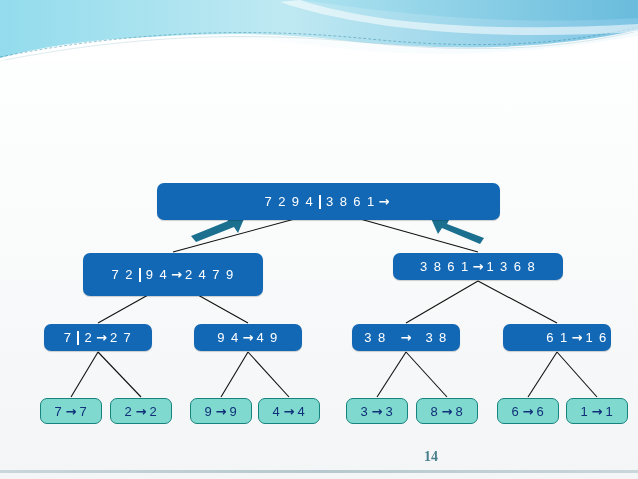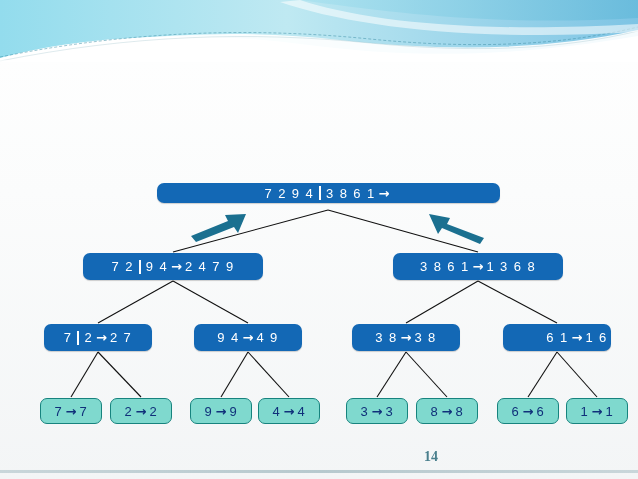--- a/index.html
+++ b/index.html
@@ -169,27 +169,27 @@
     <g>
       <path d="M191,236 L228,221 L225,215 L246,214 L238,233 L234,227 L196,242 Z" fill="#1b7090"></path>
     </g>
 
     <g>
       <path d="M484,238 L447,224 L450,218 L429,214 L438,234 L442,228 L480,244 Z" fill="#1b7090"></path>
     </g>
   </svg>
 
   <div id="nodes-layer">
-      <div class="node node-merge" style="left: 157px; top: 183px; width: 343px; height: 20px;">
+      <div class="node node-merge" style="left: 157px; top: 183px; width: 343px; height: 37px;">
         <span>7 2 9 4</span>
         <span class="sep"></span>
         <span>3 8 6 1</span>
         <span class="arrow">→</span>
       </div>
-      <div class="node node-merge" style="left: 83px; top: 253px; width: 180px; height: 27px;">
+      <div class="node node-merge" style="left: 83px; top: 253px; width: 180px; height: 43px;">
         <span>7 2</span>
         <span class="sep"></span>
         <span>9 4</span>
         <span class="arrow">→</span>
         <span>2 4 7 9</span>
       </div>
       <div class="node node-merge" style="left: 393px; top: 253px; width: 170px; height: 27px;">
         <span>3 8 6 1</span>
         <span class="arrow">→</span>
         <span>1 3 6 8</span>
@@ -199,21 +199,21 @@
         <span class="sep"></span>
         <span>2</span>
         <span class="arrow">→</span>
         <span>2 7</span>
       </div>
       <div class="node node-merge" style="left: 194px; top: 324px; width: 108px; height: 27px;">
         <span>9 4</span>
         <span class="arrow">→</span>
         <span>4 9</span>
       </div>
-      <div class="node node-merge" style="left: 352px; top: 324px; width: 108px; height: 27px;">
+      <div class="node node-merge" style="left: 352px; top: 324px; width: 108px; height: 27px; gap: 11px;">
         <span>3 8</span>
         <span class="arrow">→</span>
         <span>3 8</span>
       </div>
       <div class="node node-merge" style="left: 503px; top: 324px; width: 108px; height: 27px; padding-left: 40px;">
         <span>6 1</span>
         <span class="arrow">→</span>
         <span>1 6</span>
       </div>
       <div class="node node-leaf" style="left: 40px; top: 398px; width: 62px; height: 26px;">

